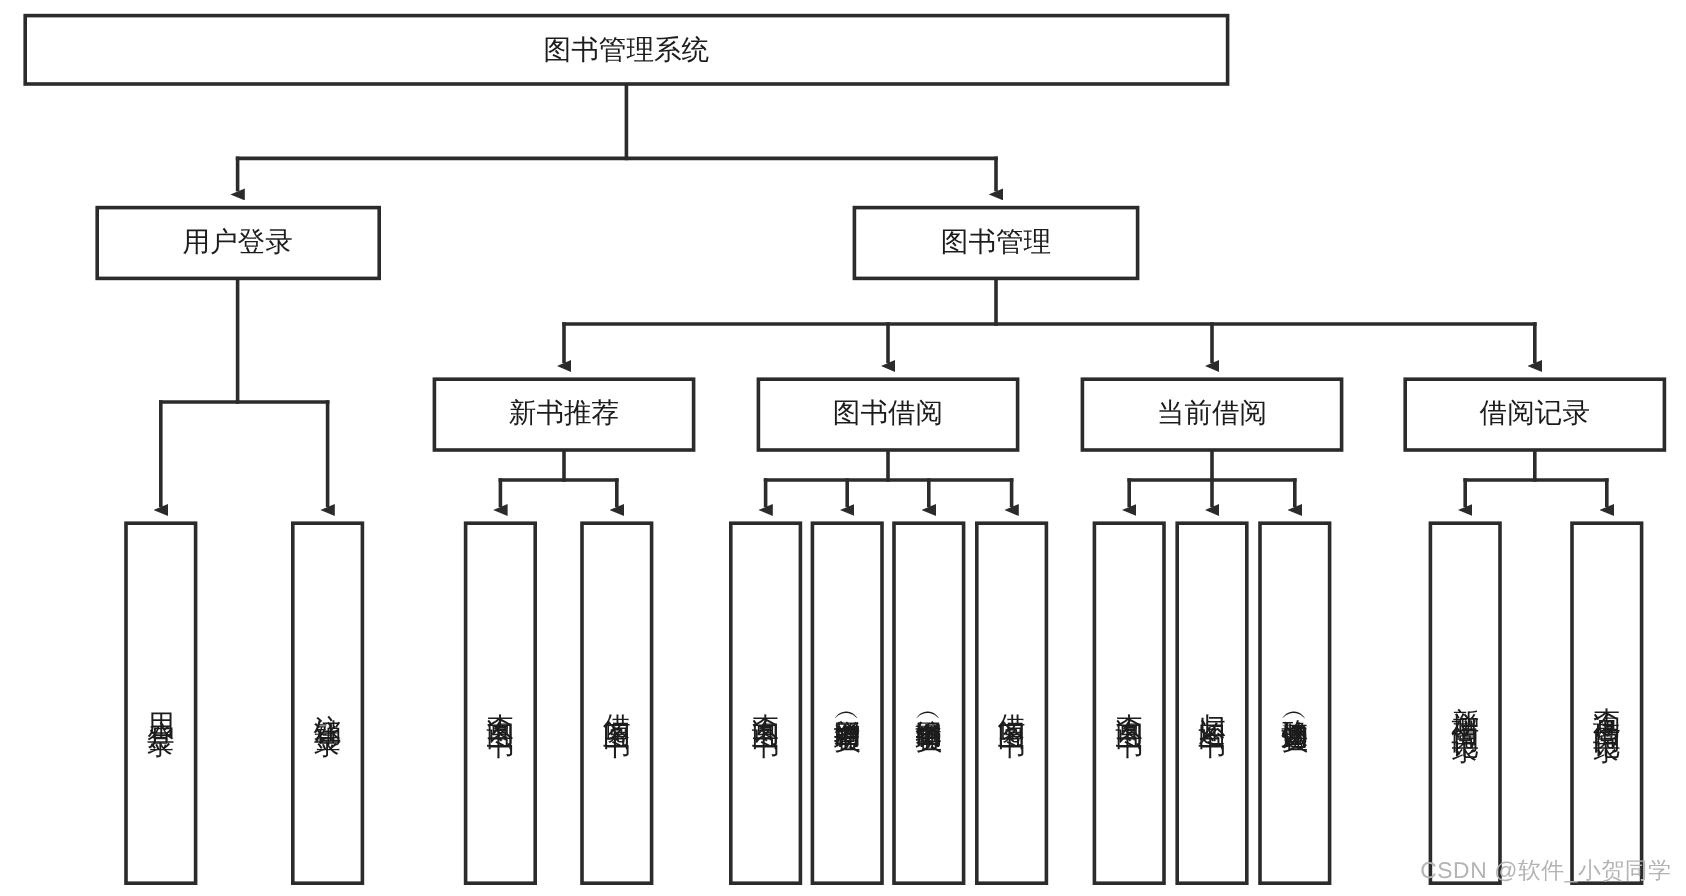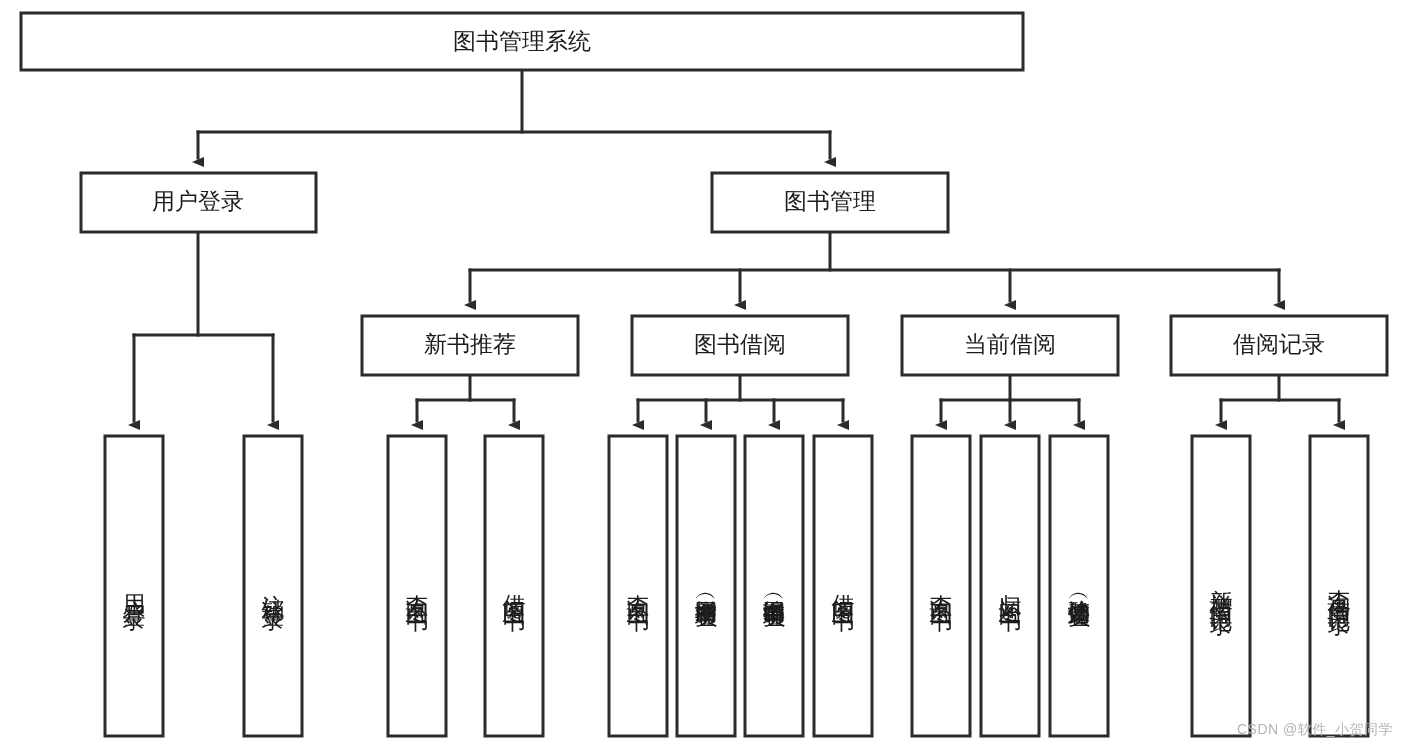--- a/index.html
+++ b/index.html
@@ -67,21 +67,21 @@
   }
   .node-label-v.tight {
     letter-spacing: 1px;
     font-size: 22px;
   }
   .watermark {
     position: absolute;
     right: 12px;
     bottom: 8px;
     font-family: "Liberation Sans", "DejaVu Sans", sans-serif;
-    font-size: 14px;
+    font-size: 19px;
     color: #b4b4b4;
     white-space: nowrap;
     letter-spacing: 0.5px;
   }
 </style>
 </head>
 <body>
 
 <div id="diagram-root">
 

